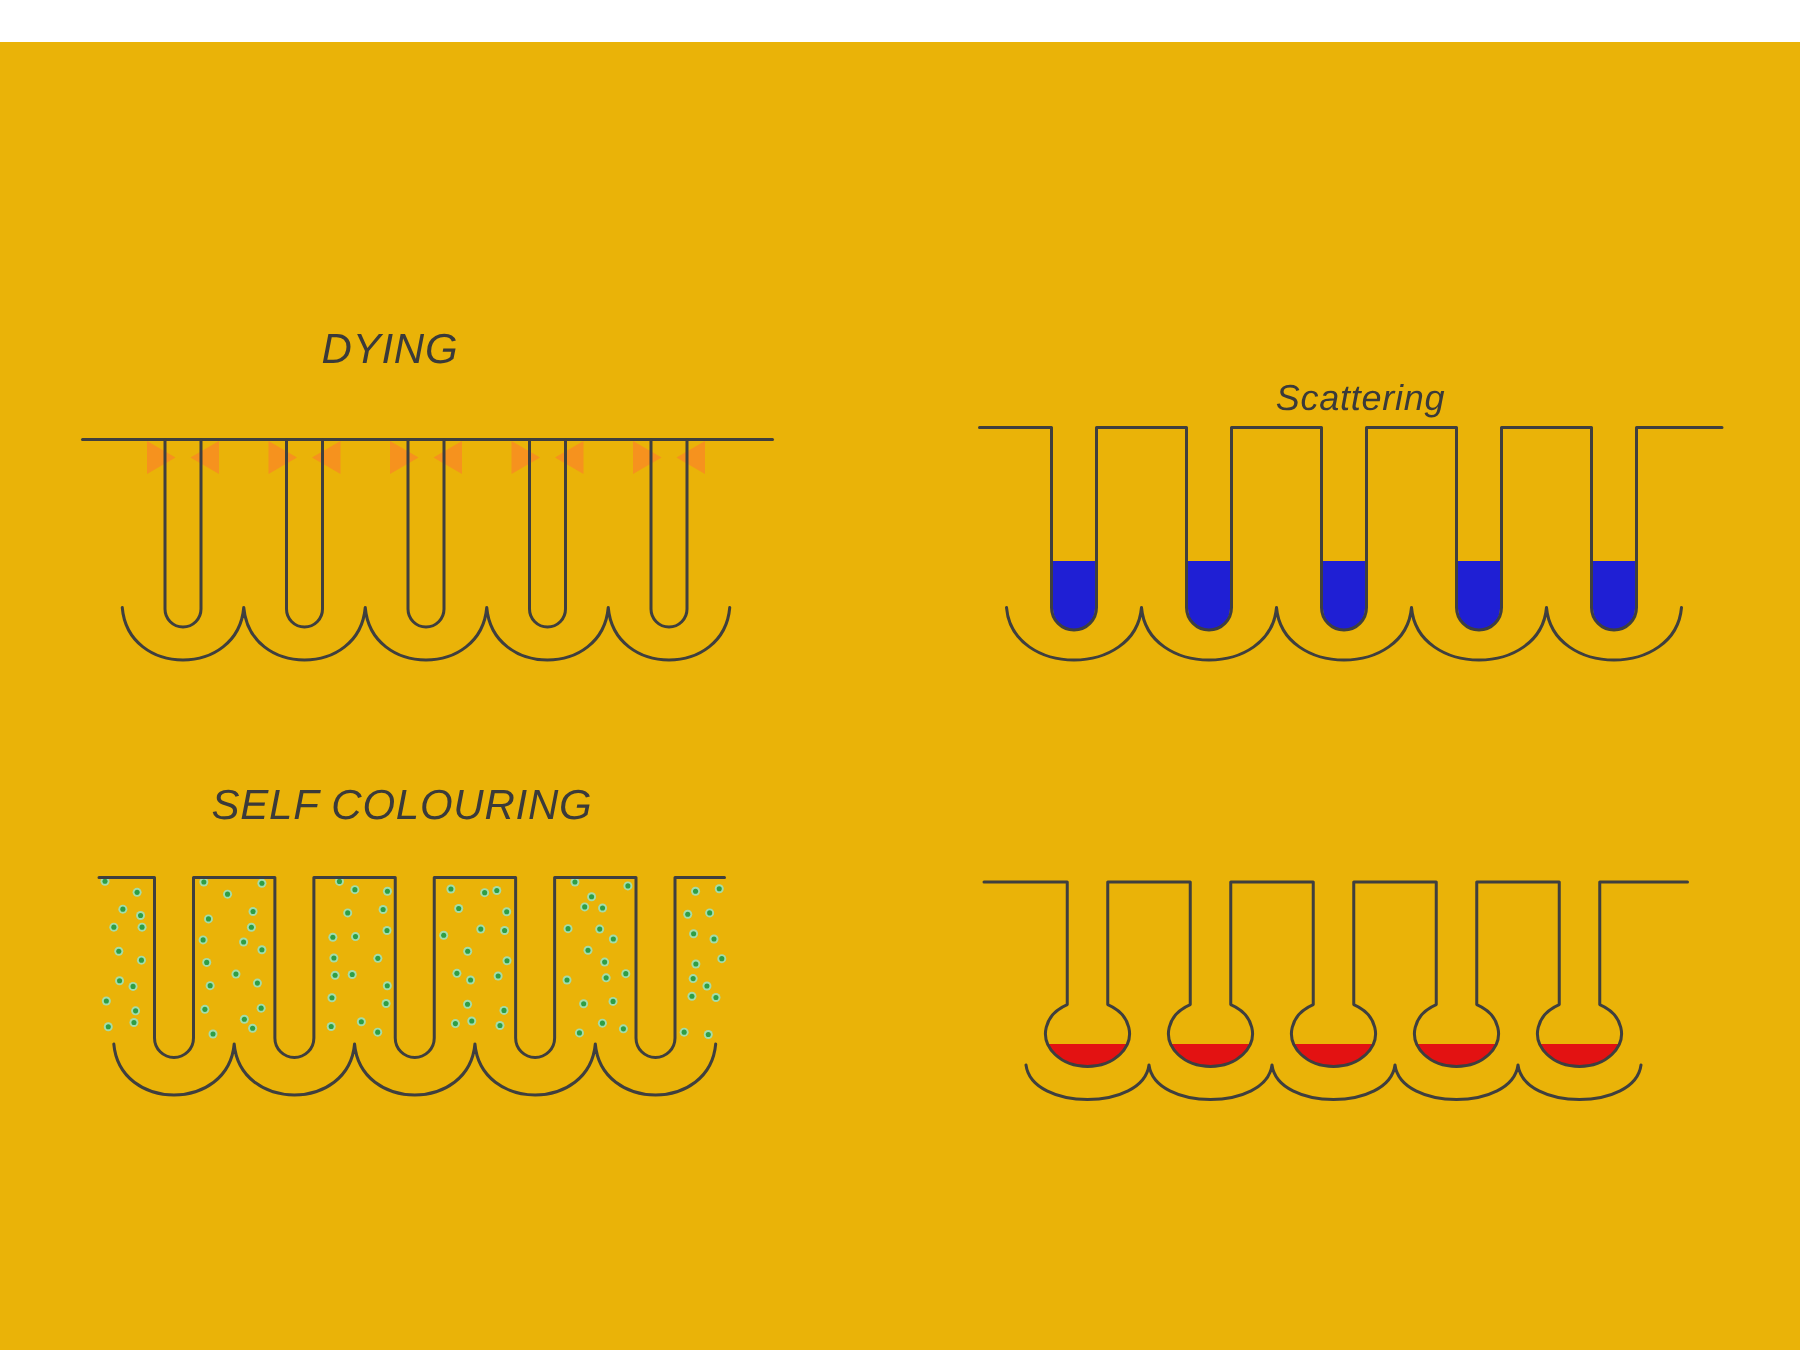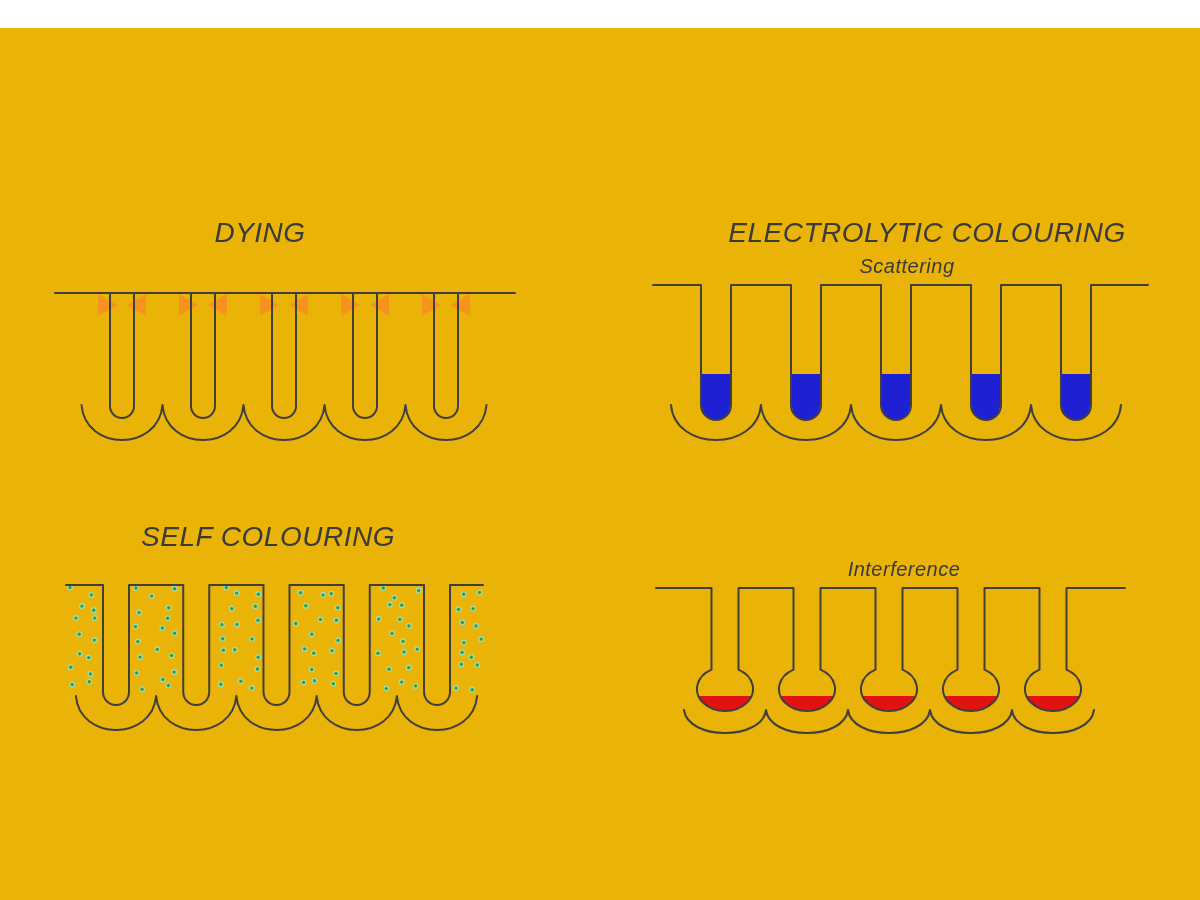--- a/index.html
+++ b/index.html
@@ -14,39 +14,37 @@
   .title{
     position:absolute;
     font-style:italic;
     color:#3a3a3a;
     text-align:center;
     white-space:nowrap;
     letter-spacing:0.5px;
     user-select:none;
   }
   .title.big{font-size:28px;line-height:33px;}
-  .title.small{font-size:20px;line-height:28px;}
+  .title.small{font-size:24px;line-height:28px;}
   svg.diagram{position:absolute;left:0;top:0;}
 </style>
 </head>
 <body>
 
 <div class="stage">
 
   <div class="title big" style="left:60px;top:188px;width:400px">DYING</div>
 
-  <div class="title big" style="left:677px;top:188px;width:500px">ELECTROLYTIC COLOURING</div>
 
   <div class="title small" style="left:657px;top:224px;width:500px">Scattering</div>
 
   <div class="title big" style="left:18px;top:492px;width:500px">
     <div>SELF COLOURING</div>
   </div>
 
-  <div class="title small" style="left:654px;top:527px;width:500px">Interference</div>
 
   <svg class="diagram" width="1200" height="900" viewBox="0 0 1200 900">
       <g>
         <path d="M 98 266 L 98 288 L 117 277 Z" fill="#f6921e"></path>
         <path d="M 146 266 L 146 288 L 127 277 Z" fill="#f6921e"></path>
         <path d="M 179 266 L 179 288 L 198 277 Z" fill="#f6921e"></path>
         <path d="M 227 266 L 227 288 L 208 277 Z" fill="#f6921e"></path>
         <path d="M 260 266 L 260 288 L 279 277 Z" fill="#f6921e"></path>
         <path d="M 308 266 L 308 288 L 289 277 Z" fill="#f6921e"></path>
         <path d="M 341 266 L 341 288 L 360 277 Z" fill="#f6921e"></path>

